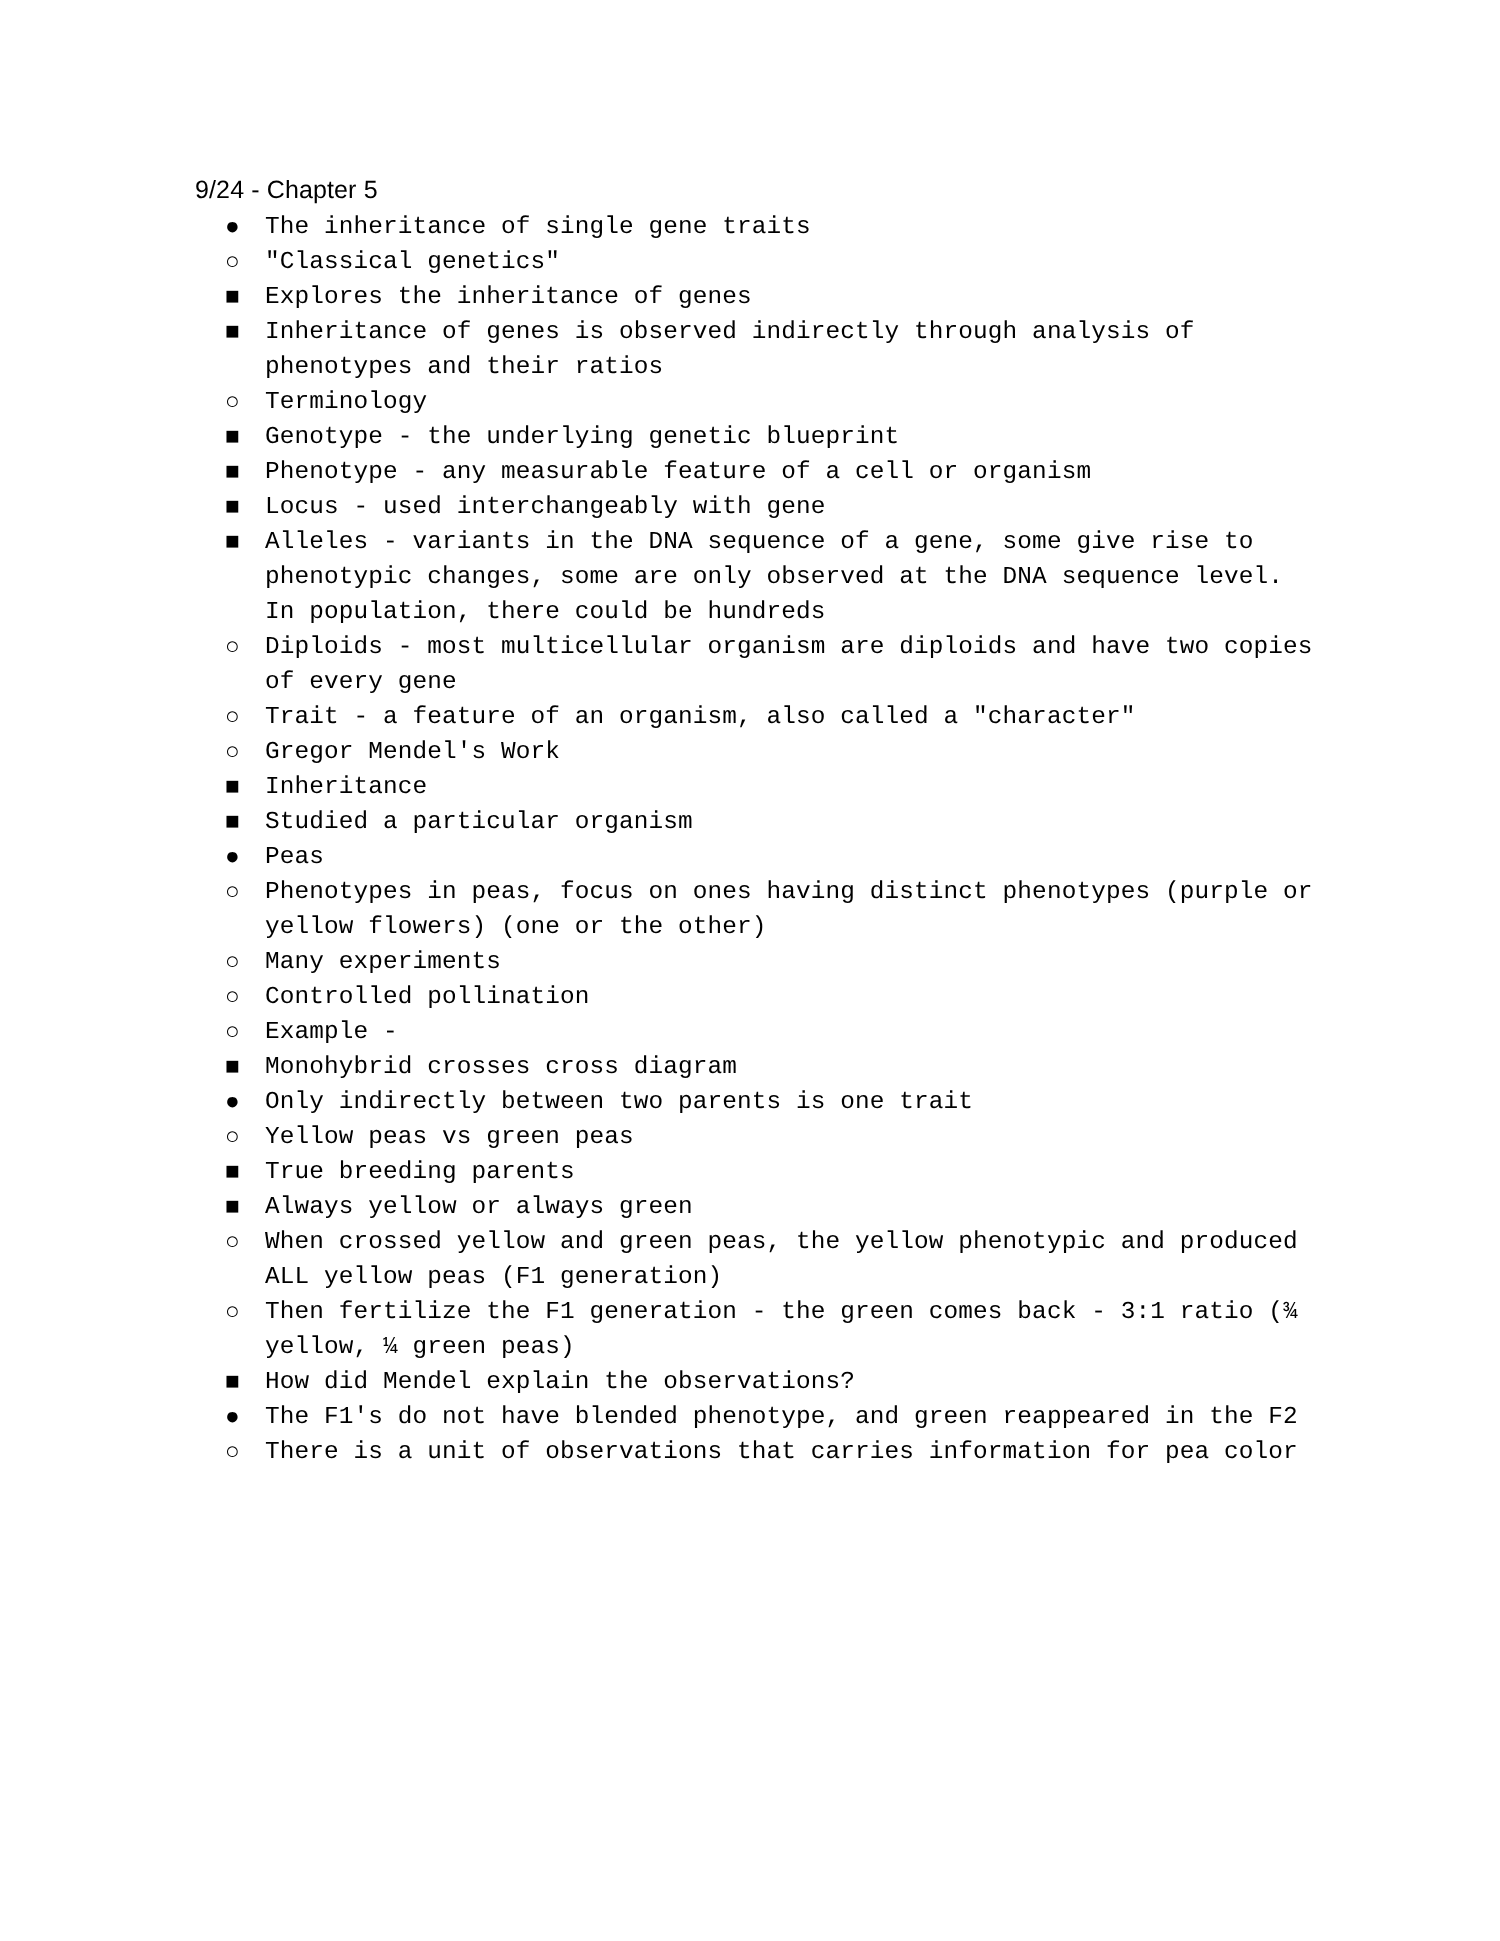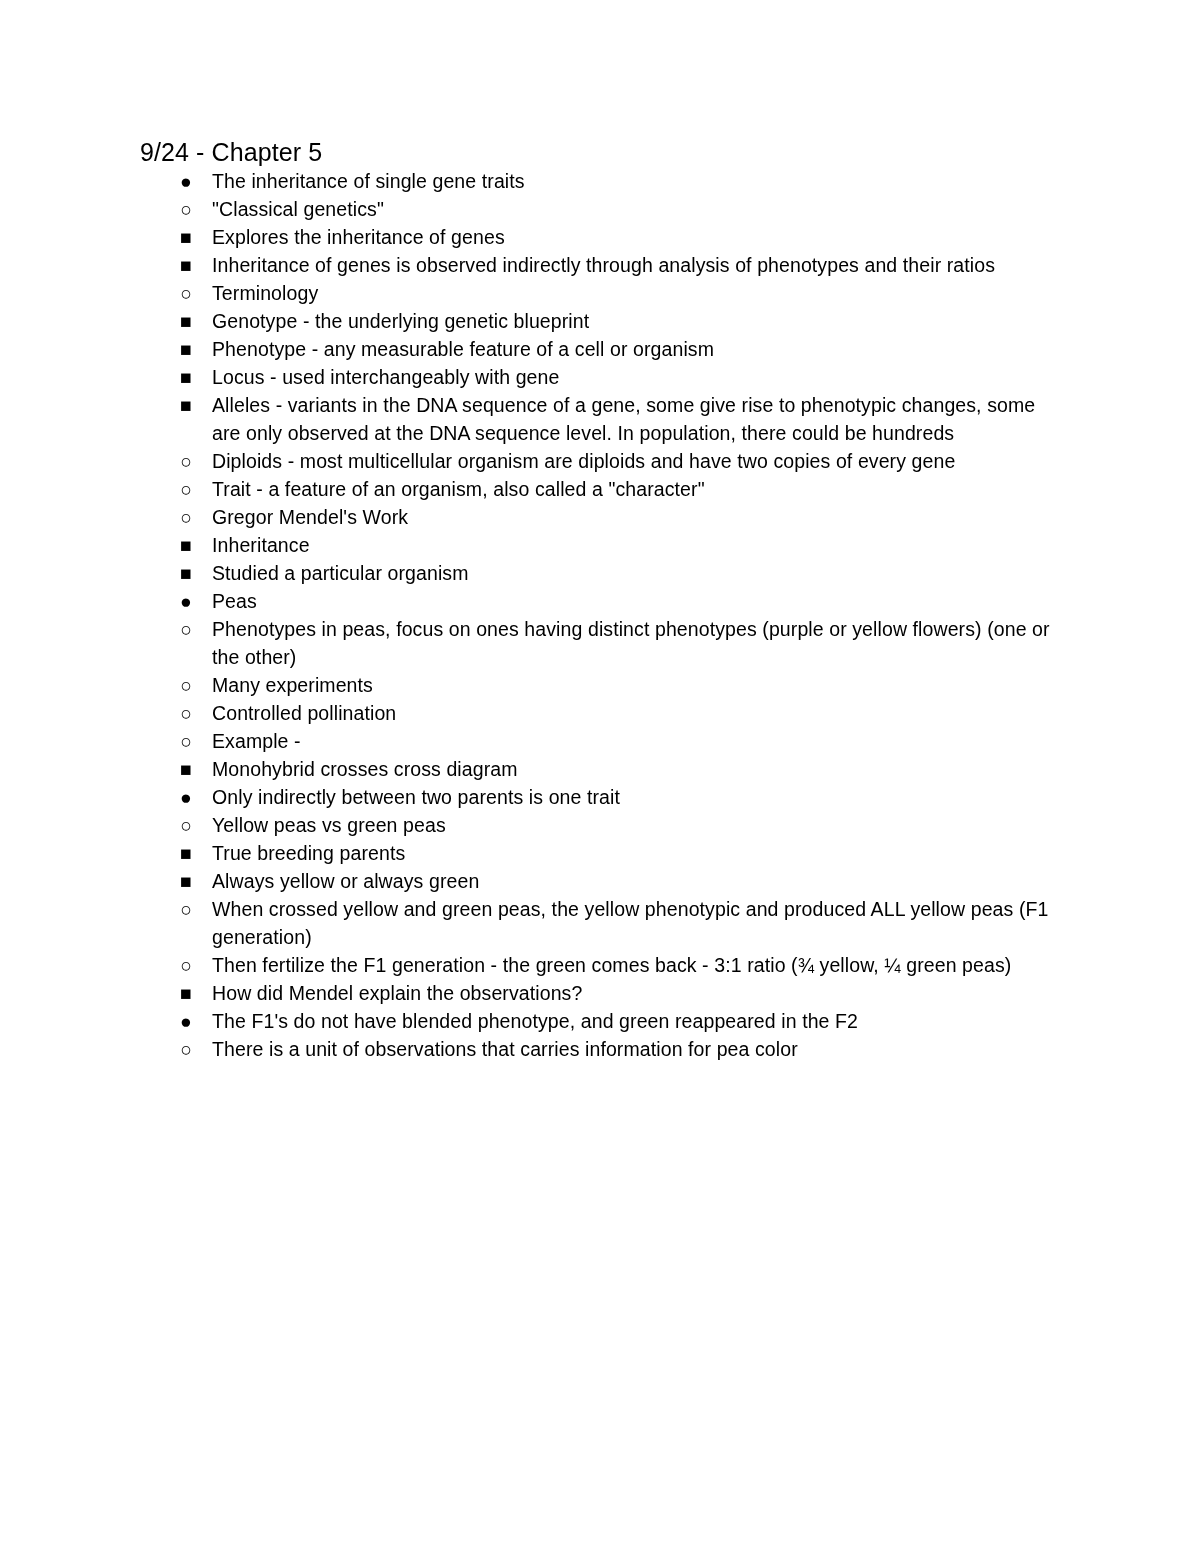--- a/index.html
+++ b/index.html
@@ -16,24 +16,24 @@
   }
   #page {
     position: relative;
     width: 1200px;
     height: 1553px;
     background: #ffffff;
     box-sizing: border-box;
     padding: 138px 140px 0 140px;
   }
   .doc-title {
-    font-size: 25px;
+    font-size: 20px;
     line-height: 28px;
     letter-spacing: 0.1px;
-    margin: 0 0 1px 0;
+    margin: 0 0 1px 16px;
     white-space: pre;
   }
   ul.outline {
     list-style: none;
     margin: 0;
     padding: 0;
   }
   ul.outline ul {
     list-style: none;
     margin: 0;
@@ -53,20 +53,21 @@
     position: absolute;
     left: 0;
     top: 0;
     width: 22px;
     text-align: left;
     line-height: 28px;
     font-size: 19.5px;
   }
   li.node > .row > .txt {
     display: block;
+    font-family: Liberation Mono, monospace;
   }
   
   .bullet.disc   { font-size: 16px; line-height: 30px; }
   .bullet.circle { font-size: 13px; line-height: 31px; }
   .bullet.square { font-size: 13px; line-height: 31px; }
 
   
   ul.lvl1 { padding-left: 40px; }
   ul.lvl2, ul.lvl3, ul.lvl4, ul.lvl5,
   ul.lvl6, ul.lvl7, ul.lvl8, ul.lvl9 { padding-left: 71px; }

